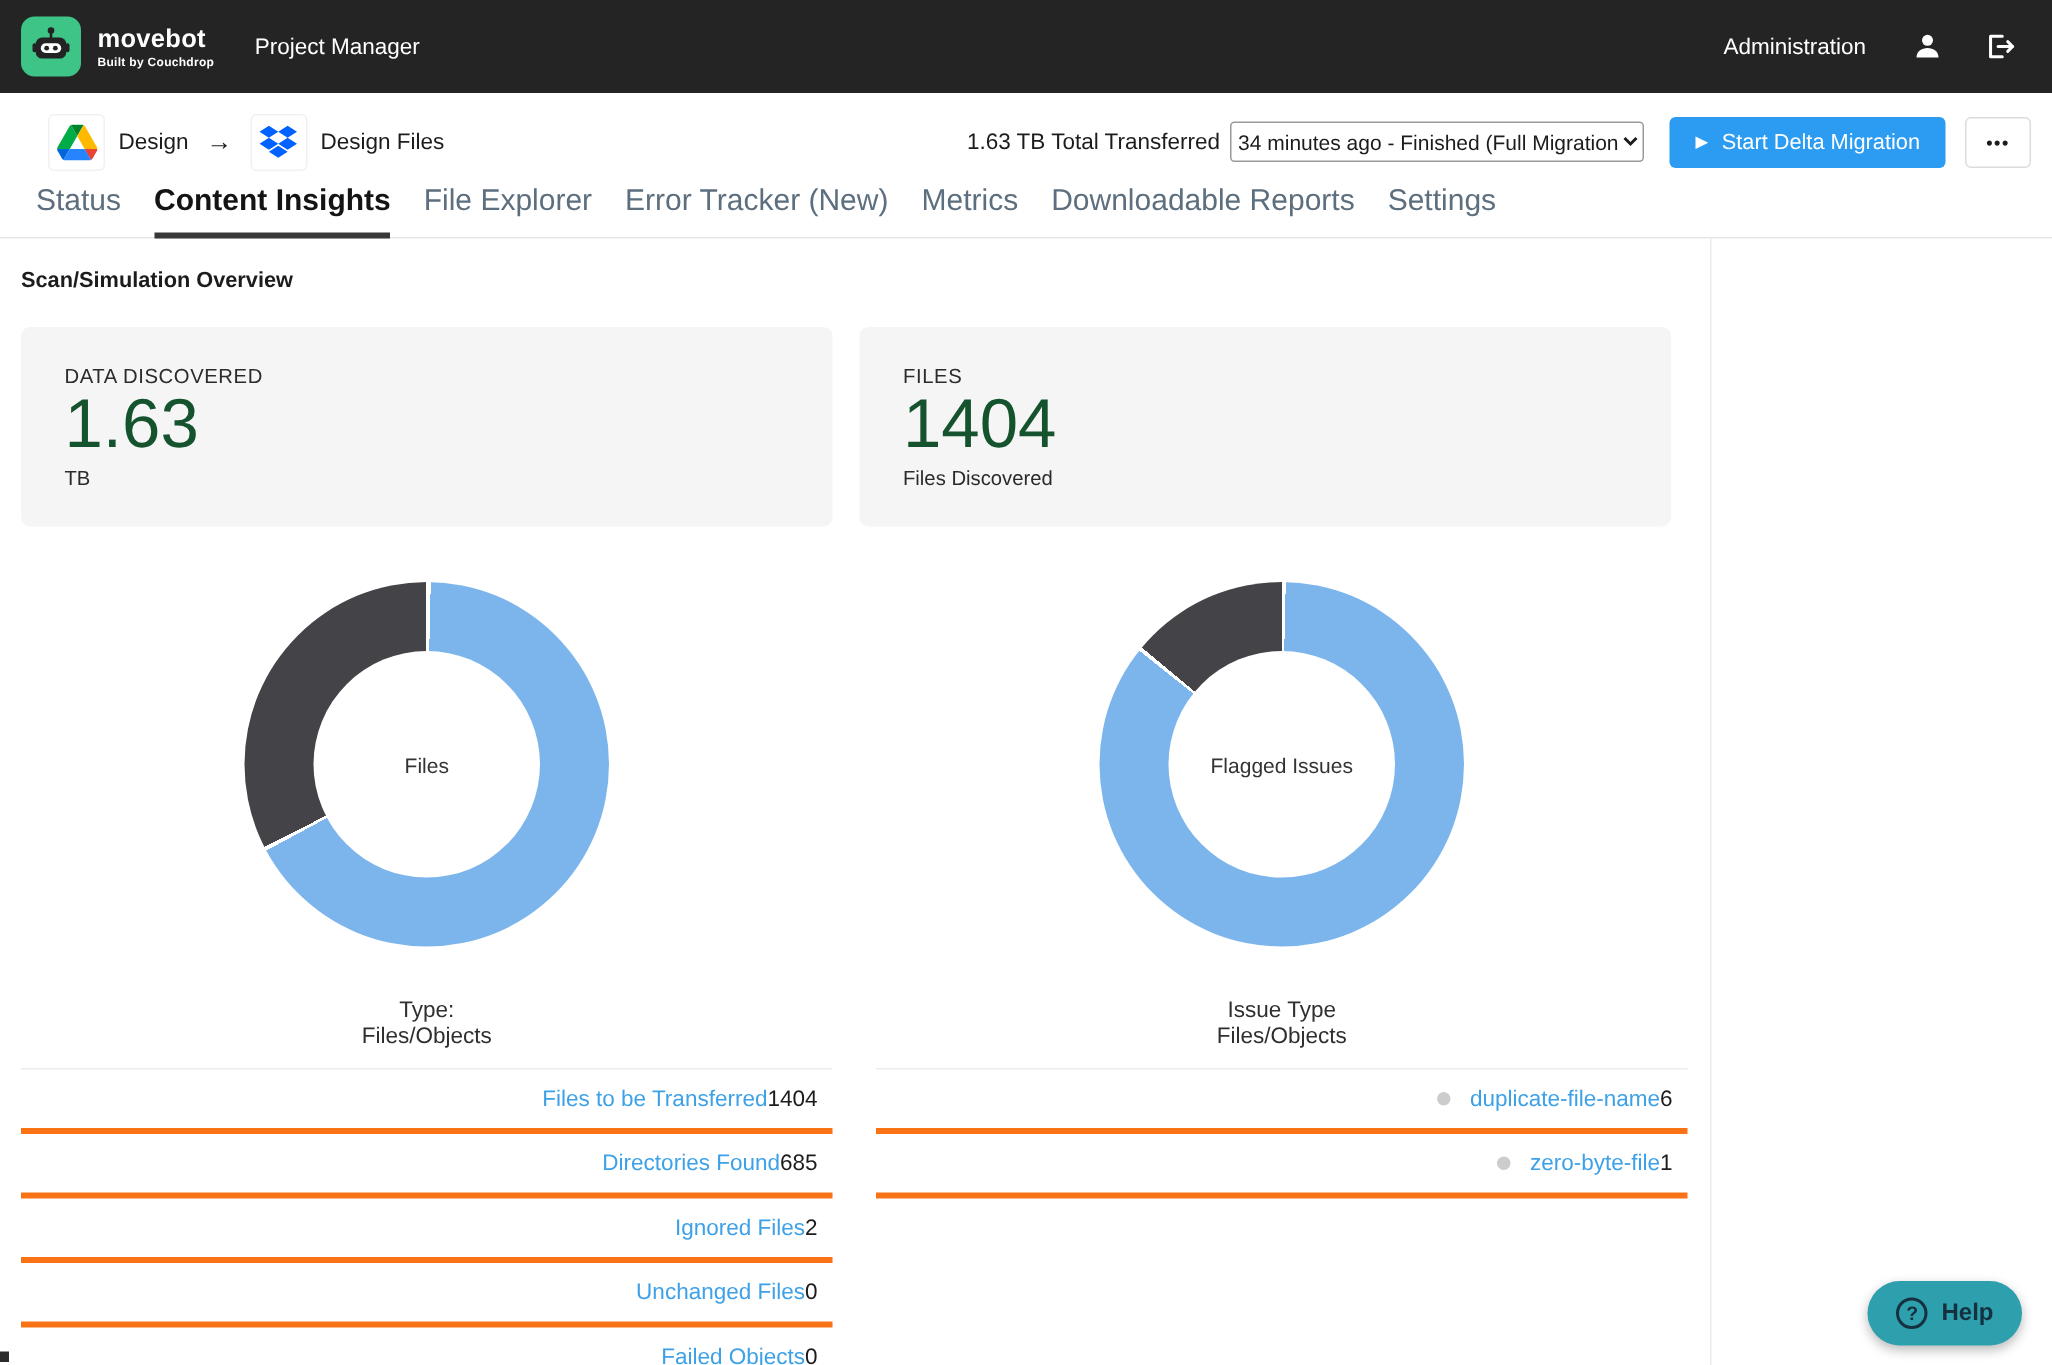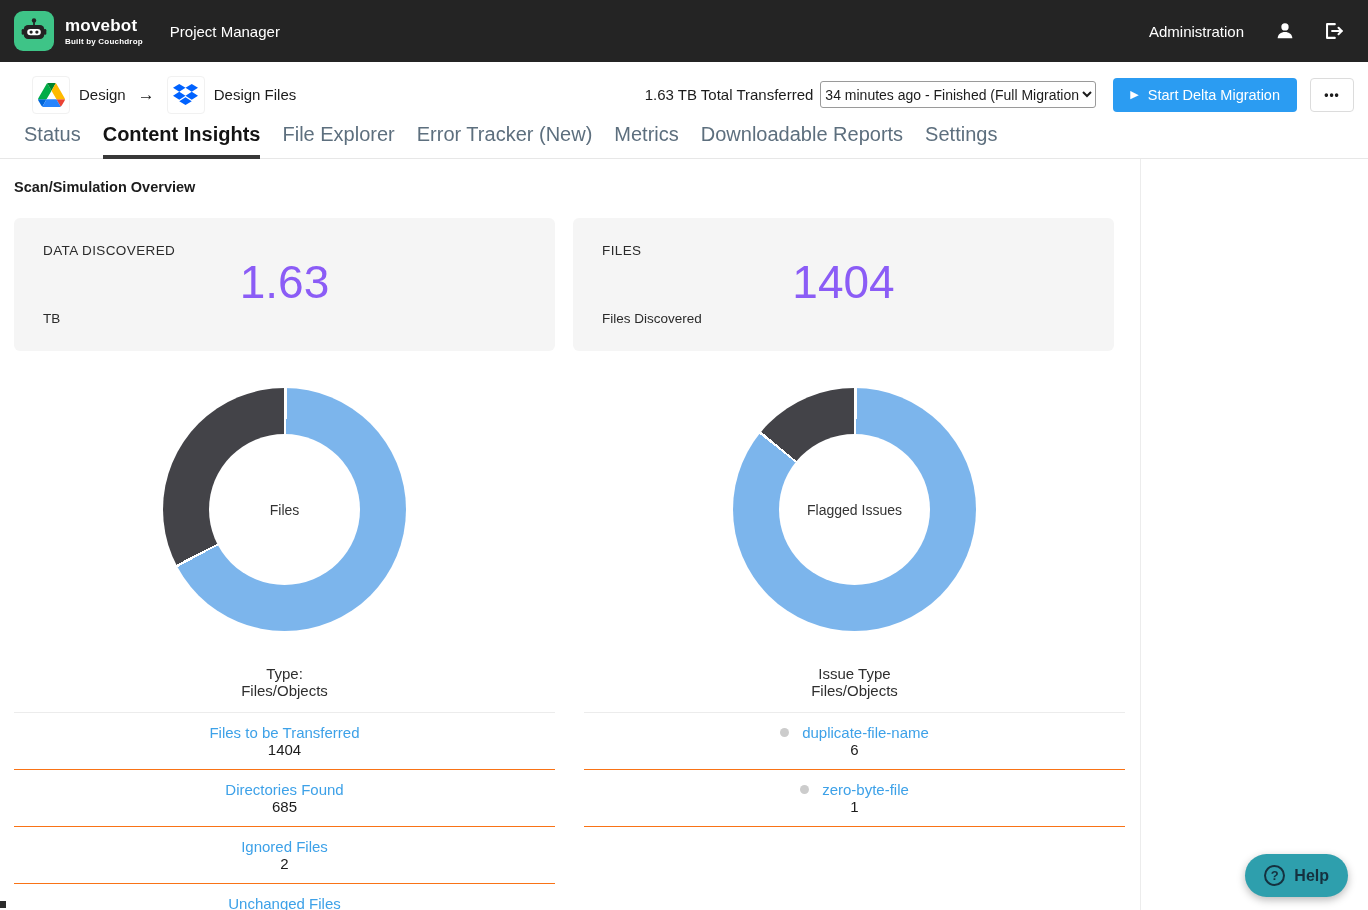--- a/index.html
+++ b/index.html
@@ -41,33 +41,33 @@
   
   .main { display:flex; height:753px; }
   .content { width:1141px; border-right:1px solid #ececec; padding:0 15px 0 14px; }
   .right-pane { flex:1; }
 
   .overview-heading { font-size:14.5px; font-weight:bold; color:#1c1c1c; margin-top:20px; }
 
   .stats-row { display:flex; gap:18px; margin-top:23px; }
   .stat-card { width:541px; height:133px; background:#f5f5f5; border-radius:6px; padding:25px 29px; }
   .stat-label { font-size:13.5px; color:#2b2b2b; letter-spacing:.4px; }
-  .stat-value { font-size:46px; font-weight:300; color:#8b5cf6; line-height:1.08;text-align:center; }
+  .stat-value { font-size:46px; font-weight:300; color:#14532d; line-height:1.08; }
   .stat-sub { font-size:13.5px; color:#2b2b2b; margin-top:3px; }
 
   .charts-row { display:flex; gap:29px; margin-top:37px; }
   .chart-block { width:541px; display:flex; justify-content:center; }
   .donut { width:243px; height:243px; border-radius:50%; position:relative; }
   .donut-hole { position:absolute; inset:46px; background:#fff; border-radius:50%; display:flex; align-items:center; justify-content:center; }
   .donut-label { font-size:14px; color:#333; }
 
   .tables-row { display:flex; gap:29px; margin-top:25px; }
   .data-table { width:541px; font-size:15px; }
   .t-head { display:flex; justify-content:space-between; align-items:center; padding:9px 10px 13px 10px; border-bottom:1px solid #ececec; color:#2f2f2f;flex-direction:column; }
-  .t-row { display:flex; justify-content:flex-start; align-items:center; padding:11px 10px; border-bottom:1px solid #f97316;flex-direction:column; }
+  .t-row { display:flex; justify-content:flex-end; align-items:center; padding:11px 10px; border-bottom:4px solid #f97316; }
   .t-link { color:#3da1e8; cursor:pointer; text-decoration:none; display:flex; align-items:center; }
   .t-val { color:#1c1c1c; }
   .dot { width:9px; height:9px; border-radius:50%; background:#ccc; display:inline-block; margin-right:13px; flex:none; }
 
   
   .help-btn { position:absolute; right:20px; bottom:13px; height:43px; border-radius:22px; background:#2e9fad; border:none; color:#15313f; font-weight:bold; font-size:16px; display:flex; align-items:center; padding:0 19px; cursor:pointer; box-shadow:0 3px 8px rgba(0,0,0,.28); font-family:"Liberation Sans", sans-serif; }
   .q-icon { width:21px; height:21px; border:2px solid #15313f; border-radius:50%; display:flex; align-items:center; justify-content:center; font-size:13px; font-weight:bold; margin-right:9px; }
 
   .corner-artifact { position:absolute; left:0; bottom:2px; width:6px; height:7px; background:#2b2b2b; }
 </style>

